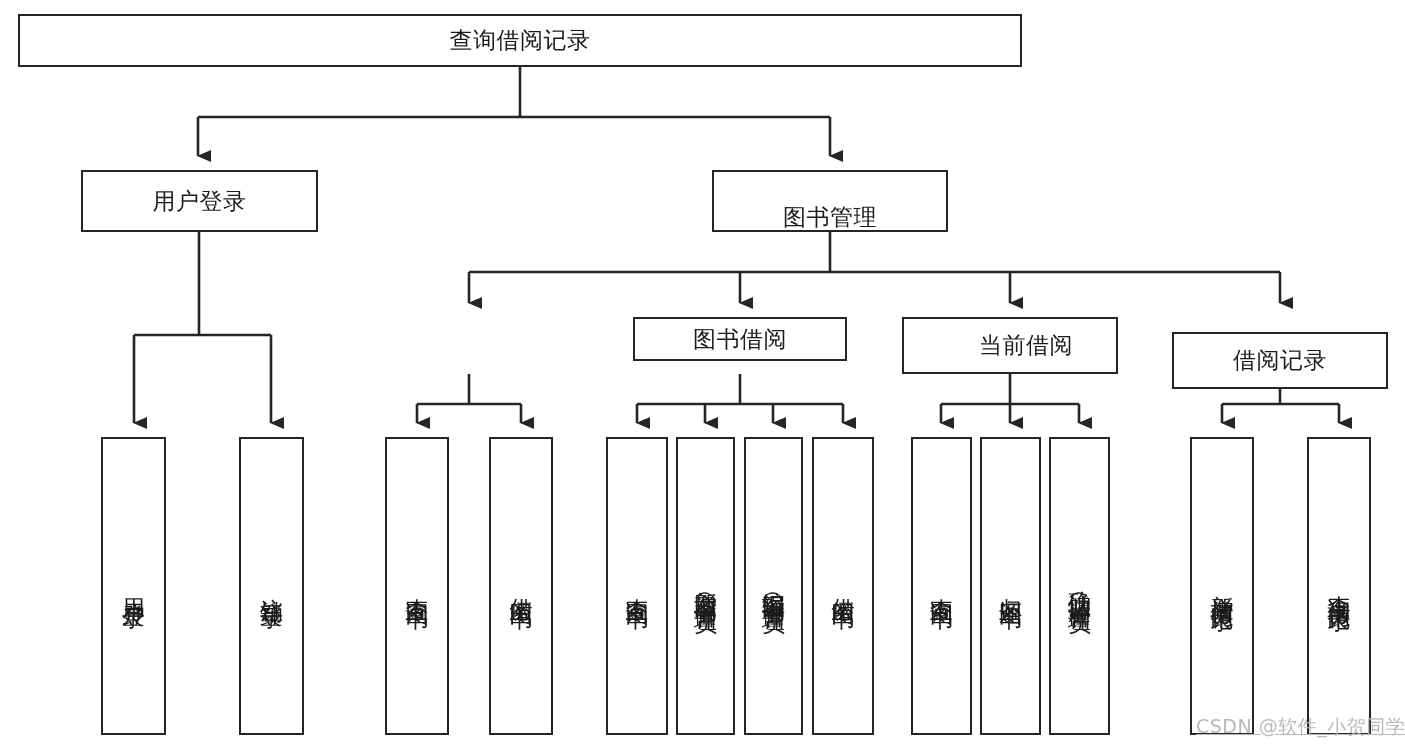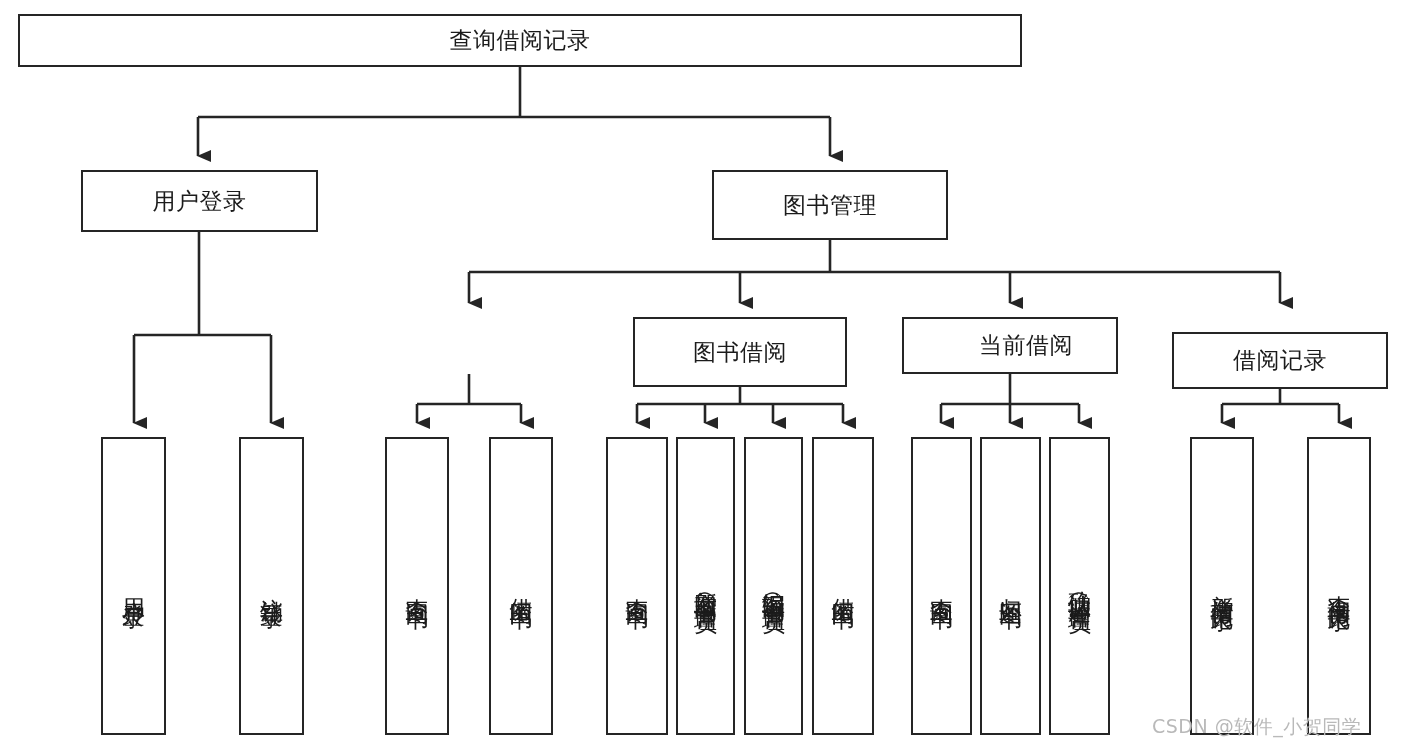--- a/index.html
+++ b/index.html
@@ -118,25 +118,25 @@
     </g>
   </svg>
 
   <div class="node horiz" style="left:18px; top:14px; width:1004px; height:53px;">
     <span class="label">查询借阅记录</span>
   </div>
 
   <div class="node horiz" style="left:81px; top:170px; width:237px; height:62px;">
     <span class="label">用户登录</span>
   </div>
-  <div class="node horiz" style="left:712px; top:170px; width:236px; height:70px;">
+  <div class="node horiz" style="left:712px; top:170px; width:236px; height:62px;align-items:flex-end;">
     <span class="label">图书管理</span>
   </div>
 
-  <div class="node horiz" style="left:633px; top:317px; width:214px; height:70px;">
+  <div class="node horiz" style="left:633px; top:317px; width:214px; height:44px;">
     <span class="label">图书借阅</span>
   </div>
   <div class="node horiz" style="left:902px; top:317px; width:216px; height:57px;padding-left:32px;">
     <span class="label">当前借阅</span>
   </div>
   <div class="node horiz" style="left:1172px; top:332px; width:216px; height:57px;">
     <span class="label">借阅记录</span>
   </div>
 
   <div class="node vert" style="left:101px; top:437px; width:65px; height:298px;">
@@ -176,15 +176,15 @@
     <span class="label">确认归还（管理员）</span>
   </div>
 
   <div class="node vert" style="left:1190px; top:437px; width:64px; height:298px;">
     <span class="label">新增借阅记录</span>
   </div>
   <div class="node vert" style="left:1307px; top:437px; width:64px; height:298px;">
     <span class="label">查询借阅记录</span>
   </div>
 
-  <div class="watermark" style="left:1152px; top:714px;">CSDN @软件_小贺同学</div>
+  <div class="watermark" style="left:1196px; top:714px;text-decoration:underline;">CSDN @软件_小贺同学</div>
 
 </div>
 
 </body></html>

